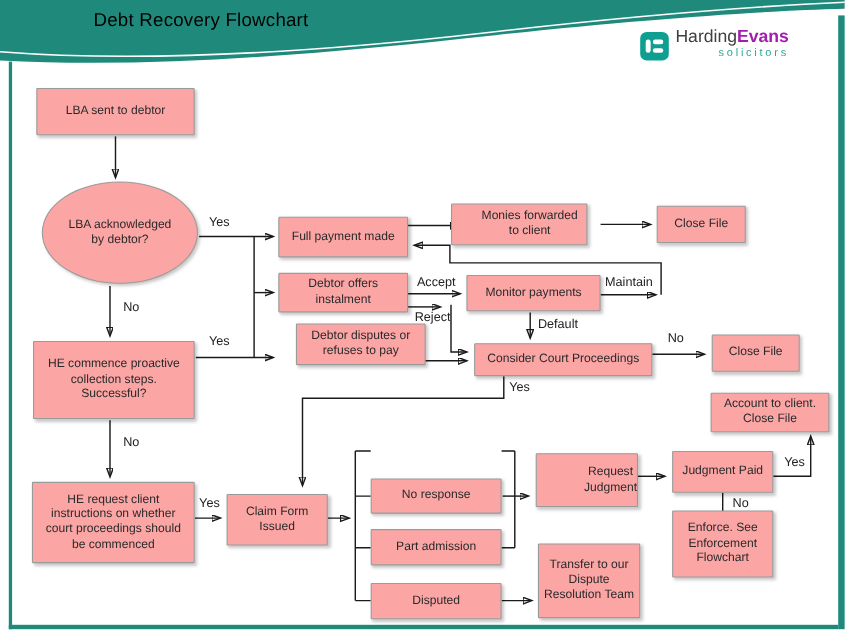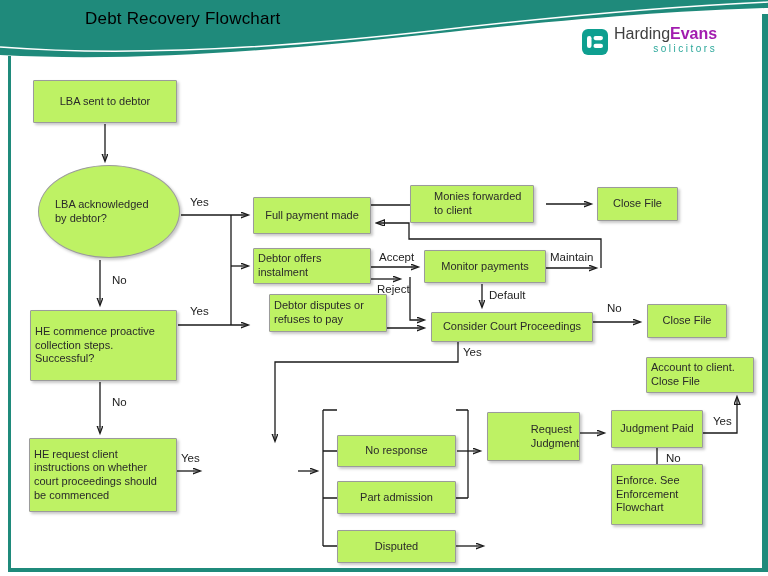--- a/index.html
+++ b/index.html
@@ -26,22 +26,22 @@
     text-align:right;font-size:10px;letter-spacing:2.5px;color:#2aa79a;margin-top:2px;
   }
   
   .frame-left{position:absolute;left:8px;top:56px;width:3px;height:516px;background:#1f8a7b;}
   .frame-bottom{position:absolute;left:8px;top:568px;width:754px;height:4px;background:#1f8a7b;}
   .frame-right{position:absolute;left:762px;top:14px;width:6px;height:558px;background:#1f8a7b;}
   
   .connectors{position:absolute;left:0;top:0;width:768px;height:576px;}
   .connectors path{stroke:#1a1a1a;stroke-width:1.3;fill:none;}
   .node{
-    position:absolute;background:#bef264;border:1px solid #9b9b9b;
-    display:flex;align-items:center;justify-content:center;
+    position:absolute;background:#fca5a5;border:1px solid #9b9b9b;
+    display:flex;align-items:center;justify-content:center;text-align:center;
     font-size:11px;line-height:1.25;color:#2a2a2a;padding:2px 4px;box-sizing:border-box;
     box-shadow:2px 2px 3px rgba(0,0,0,0.22);border-radius:1px;
   }
   .ellipse{border-radius:50%;padding:0 16px;}
   .elabel{
     position:absolute;font-size:11.5px;color:#222222;background:transparent;white-space:nowrap;
   }
 </style>
 </head>
 <body>
@@ -114,26 +114,28 @@
   <div class="node" style="left:29px;top:438px;width:148px;height:74px;">HE request client instructions on whether court proceedings should be commenced</div>
   <div class="node" style="left:253px;top:197px;width:118px;height:37px;">Full payment made</div>
   <div class="node" style="left:253px;top:248px;width:118px;height:36px;">Debtor offers instalment</div>
   <div class="node" style="left:269px;top:294px;width:118px;height:38px;">Debtor disputes or refuses to pay</div>
   <div class="node" style="left:410px;top:185px;width:124px;height:38px;padding-left:23px;">Monies forwarded to client</div>
   <div class="node" style="left:597px;top:187px;width:81px;height:34px;">Close File</div>
   <div class="node" style="left:424px;top:250px;width:122px;height:33px;">Monitor payments</div>
   <div class="node" style="left:431px;top:312px;width:162px;height:30px;">Consider Court Proceedings</div>
   <div class="node" style="left:647px;top:304px;width:80px;height:34px;">Close File</div>
   <div class="node" style="left:646px;top:357px;width:108px;height:36px;">Account to client. Close File</div>
+  <div class="node" style="left:206px;top:449px;width:92px;height:47px;">Claim Form Issued</div>
   <div class="node" style="left:337px;top:435px;width:119px;height:32px;">No response</div>
   <div class="node" style="left:337px;top:481px;width:119px;height:33px;">Part admission</div>
   <div class="node" style="left:337px;top:530px;width:119px;height:33px;">Disputed</div>
   <div class="node" style="left:487px;top:412px;width:93px;height:49px;padding-left:47px;">Request Judgment</div>
   <div class="node" style="left:611px;top:410px;width:92px;height:38px;">Judgment Paid</div>
   <div class="node" style="left:611px;top:464px;width:92px;height:61px;">Enforce.  See Enforcement Flowchart</div>
+  <div class="node" style="left:489px;top:494px;width:93px;height:68px;">Transfer to our Dispute Resolution Team</div>
 
   <span class="elabel" style="left:190px;top:196px;">Yes</span>
   <span class="elabel" style="left:112px;top:274px;">No</span>
   <span class="elabel" style="left:190px;top:305px;">Yes</span>
   <span class="elabel" style="left:112px;top:396px;">No</span>
   <span class="elabel" style="left:181px;top:452px;">Yes</span>
   <span class="elabel" style="left:379px;top:251px;">Accept</span>
   <span class="elabel" style="left:377px;top:283px;">Reject</span>
   <span class="elabel" style="left:550px;top:251px;">Maintain</span>
   <span class="elabel" style="left:489px;top:289px;">Default</span>

